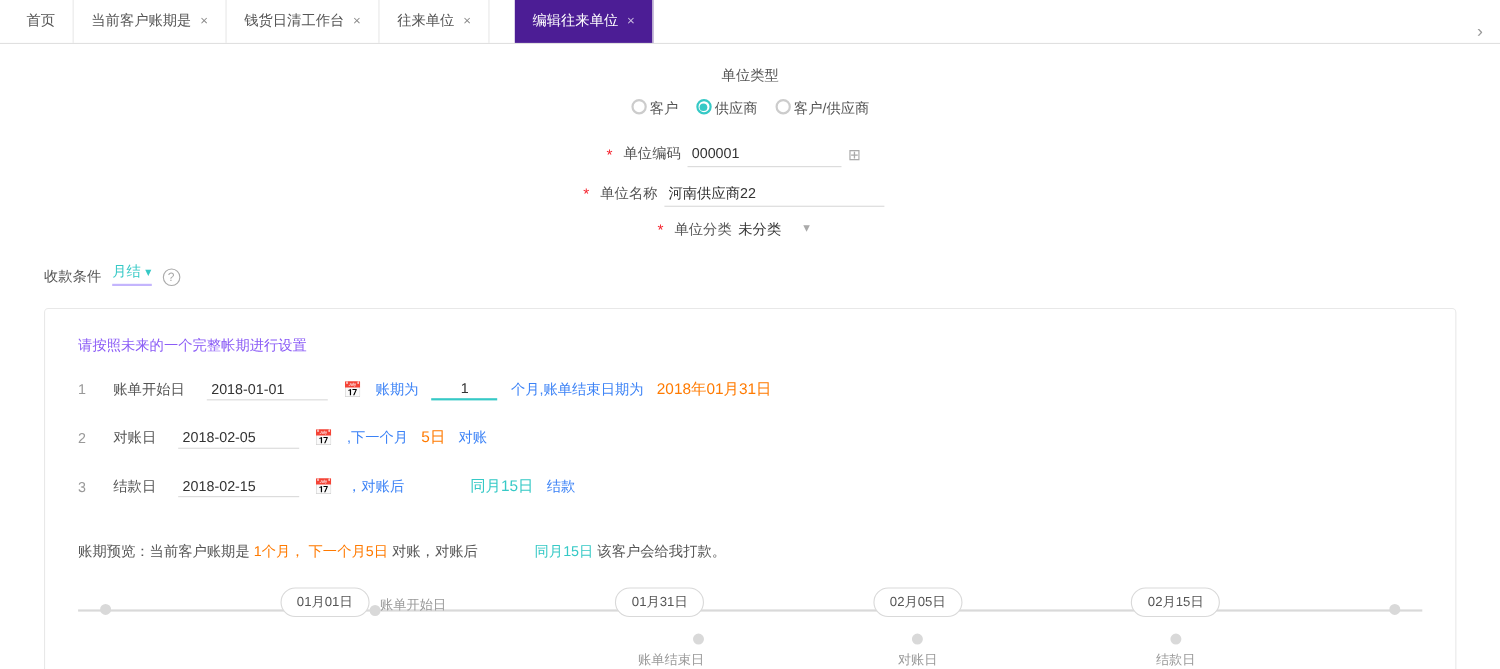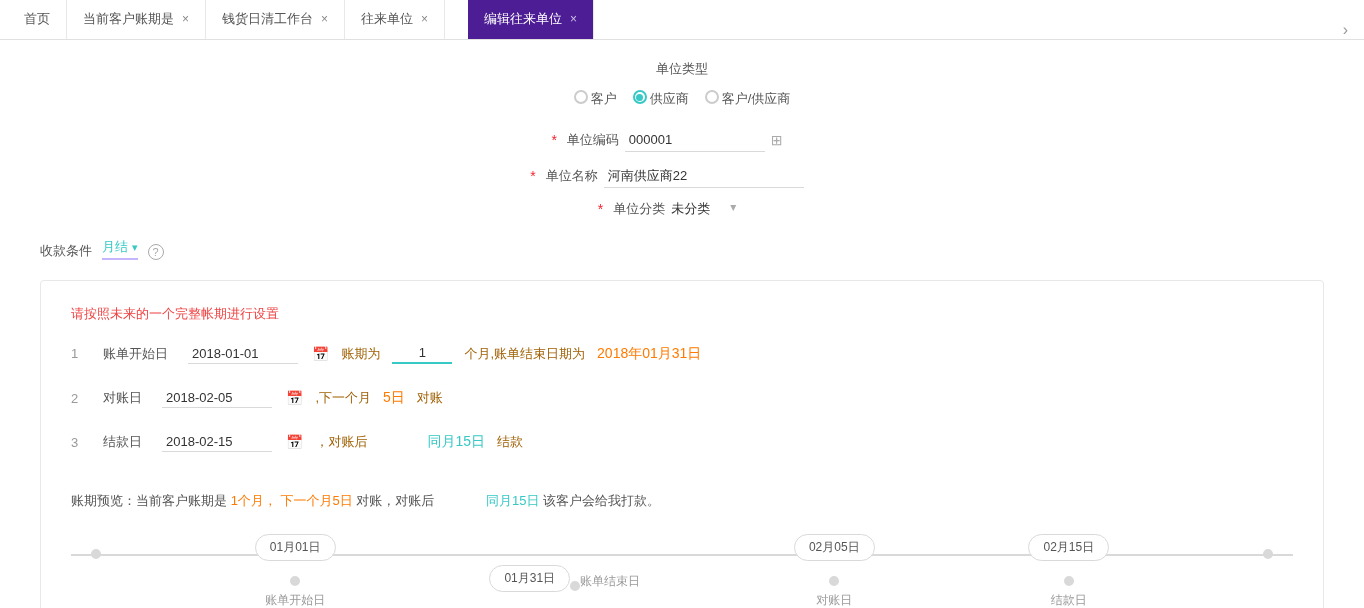--- a/index.html
+++ b/index.html
@@ -180,21 +180,21 @@
     
     .inner-box {
       border: 1px solid #e8e8e8;
       border-radius: 4px;
       padding: 24px 30px;
       background: #fff;
       margin-bottom: 0;
     }
     .inner-box-title {
       font-size: 13px;
-      color: #ef4444;
+      color: #8b5cf6;
       margin-bottom: 20px;
     }
 
     
     .setting-row {
       display: flex;
       align-items: center;
       margin-bottom: 24px;
       gap: 12px;
     }
@@ -221,21 +221,21 @@
       background: transparent;
     }
     .date-icon {
       color: #36c9c6;
       font-size: 14px;
       margin-left: 2px;
       cursor: pointer;
     }
     .period-text {
       font-size: 13px;
-      color: #a16207;
+      color: #3b82f6;
       white-space: nowrap;
     }
     .period-input {
       border: none;
       border-bottom: 2px solid #36c9c6;
       outline: none;
       font-size: 13px;
       color: #333;
       padding: 2px 4px;
       width: 60px;
@@ -438,29 +438,29 @@
       <div class="timeline-container">
         <div class="timeline-line"></div>
         <div class="timeline-points">
 
           <div style="display:flex;flex-direction:column;align-items:center;position:relative;z-index:1;">
             <div class="tl-dot"></div>
           </div>
 
           <div class="tl-spacer"></div>
 
-          <div style="display:flex;flex-direction:column;align-items:center;position:relative;z-index:1;">
+          <div style="display:flex;flex-direction:row;align-items:center;position:relative;z-index:1;">
             <div class="tl-bubble">01月01日</div>
             <div class="tl-dot"></div>
             <div class="tl-label">账单开始日</div>
           </div>
 
           <div class="tl-spacer"></div>
 
-          <div style="display:flex;flex-direction:row;align-items:center;position:relative;z-index:1;margin-top:31px;">
+          <div style="display:flex;flex-direction:column;align-items:flex-end;position:relative;z-index:1;">
             <div class="tl-bubble">01月31日</div>
             <div class="tl-dot"></div>
             <div class="tl-label">账单结束日</div>
           </div>
 
           <div class="tl-spacer"></div>
 
           <div style="display:flex;flex-direction:column;align-items:center;position:relative;z-index:1;">
             <div class="tl-bubble">02月05日</div>
             <div class="tl-dot"></div>

